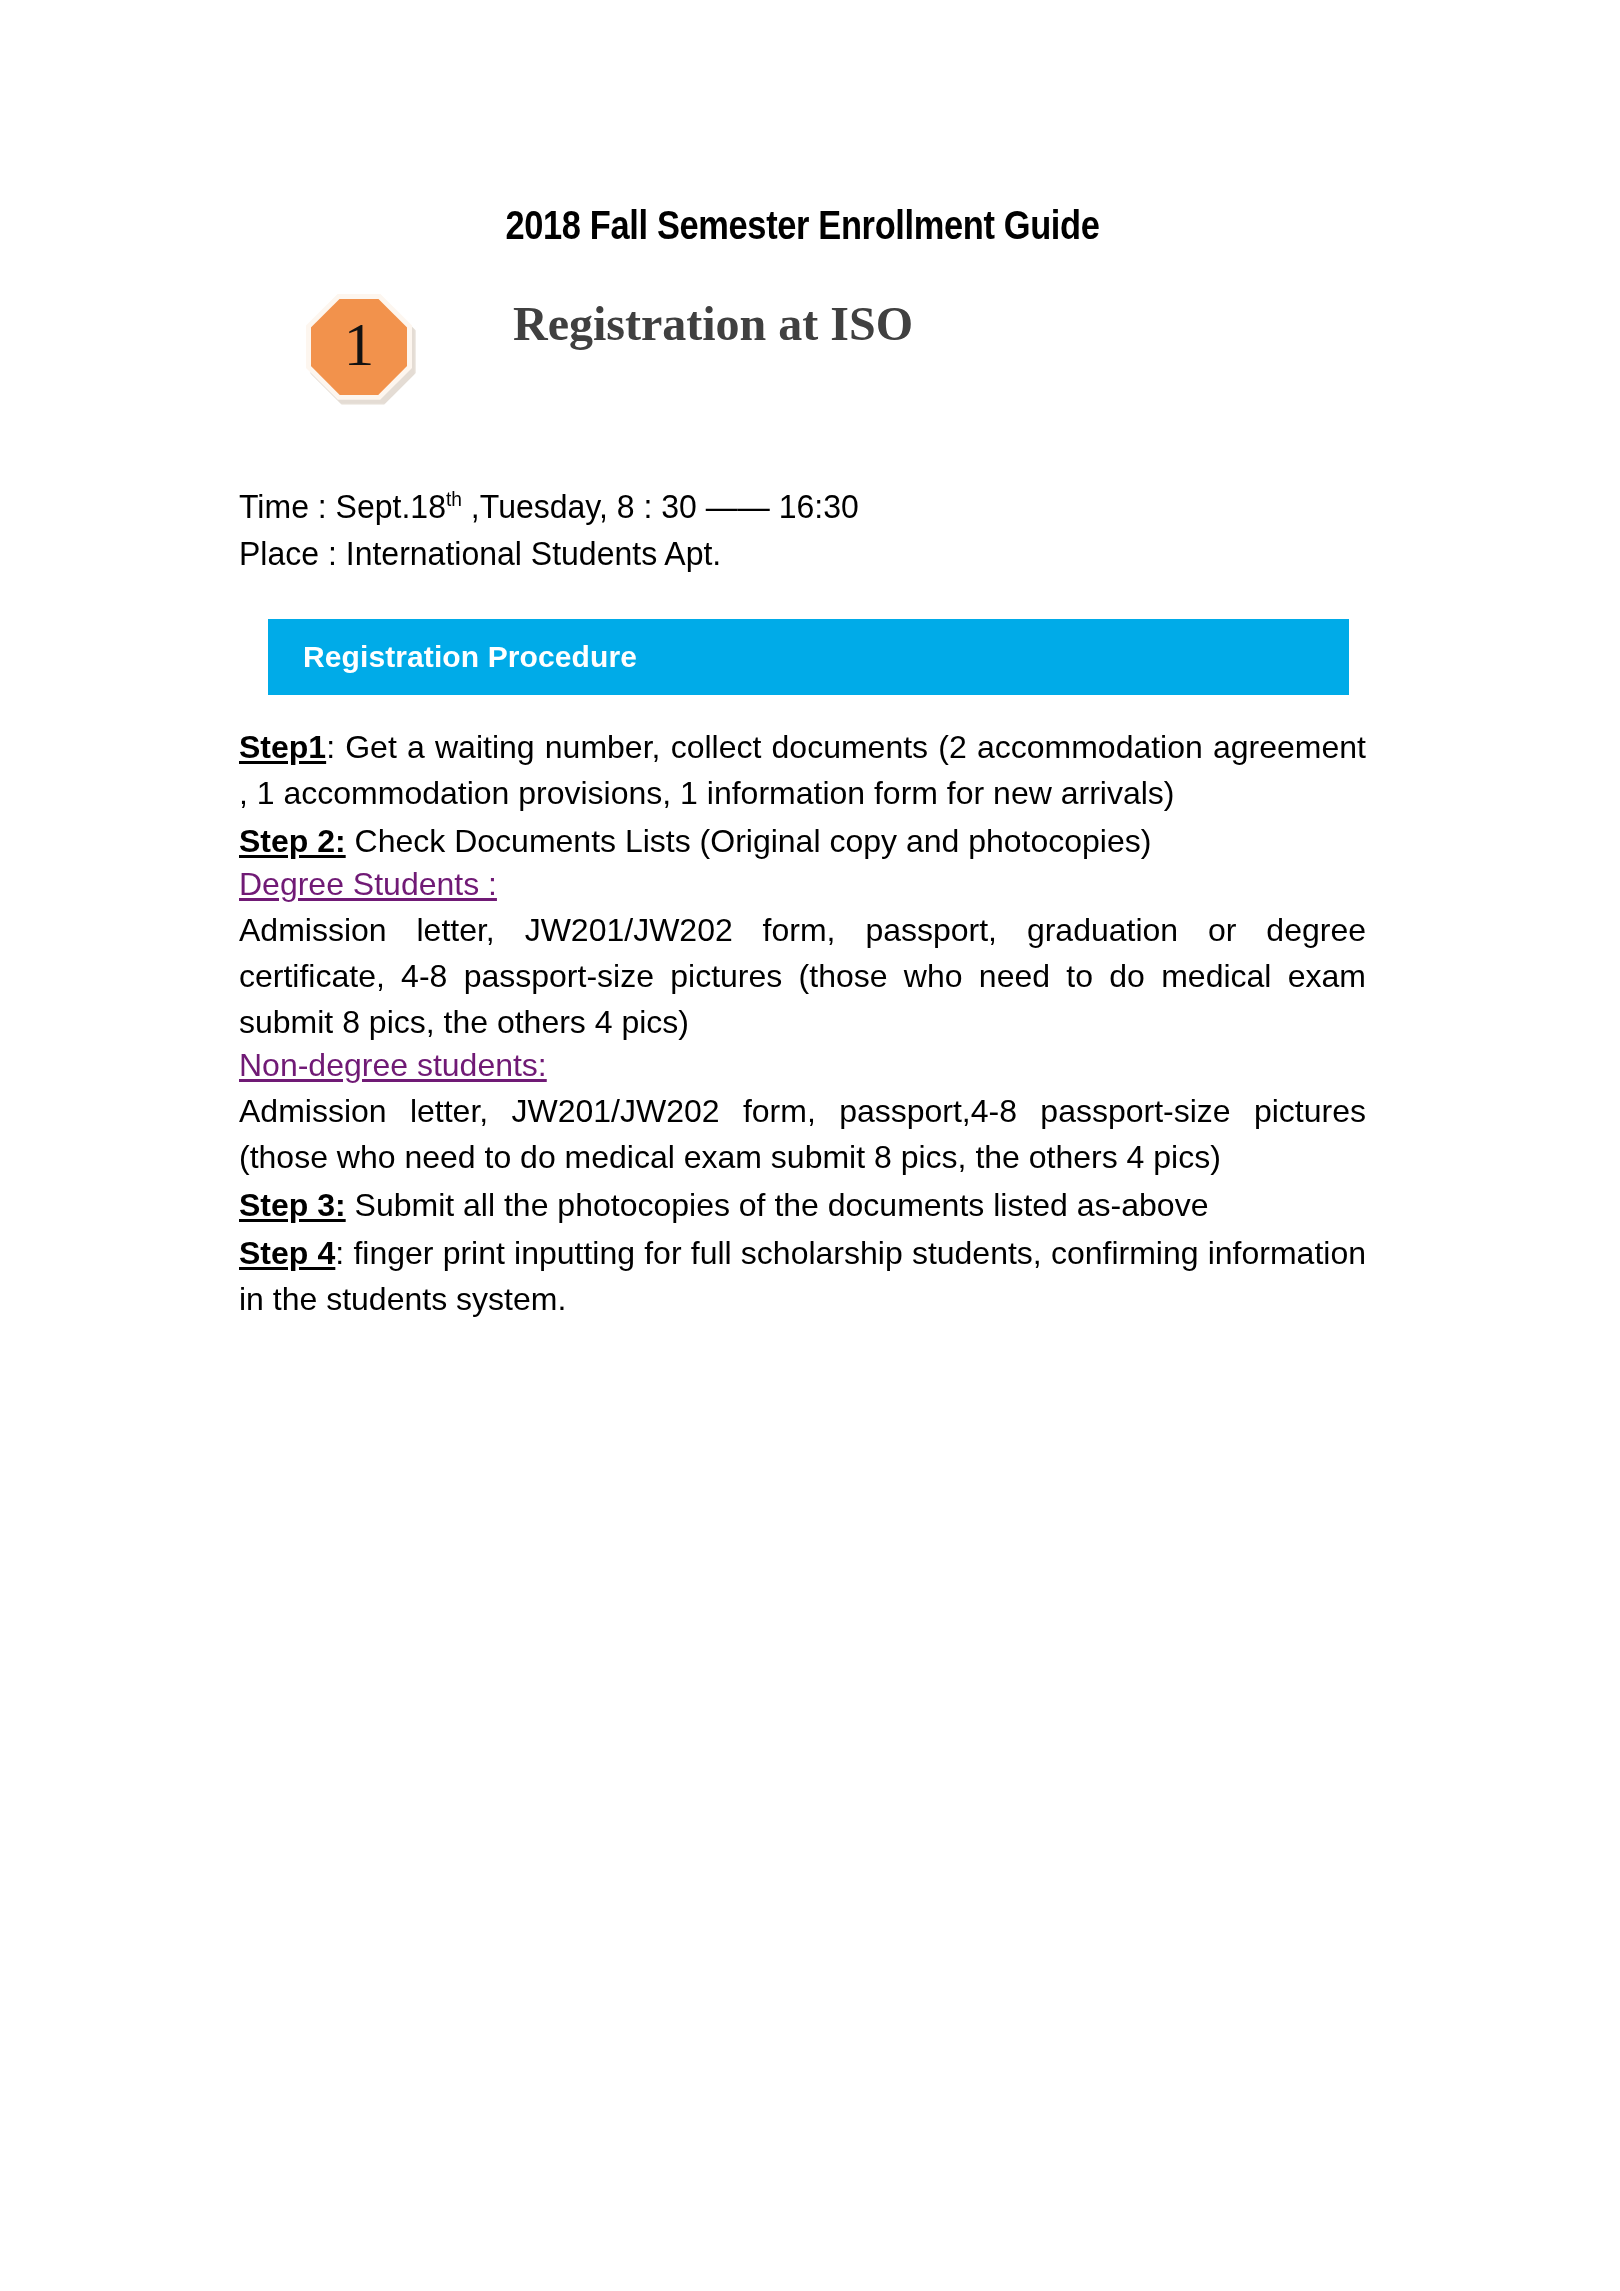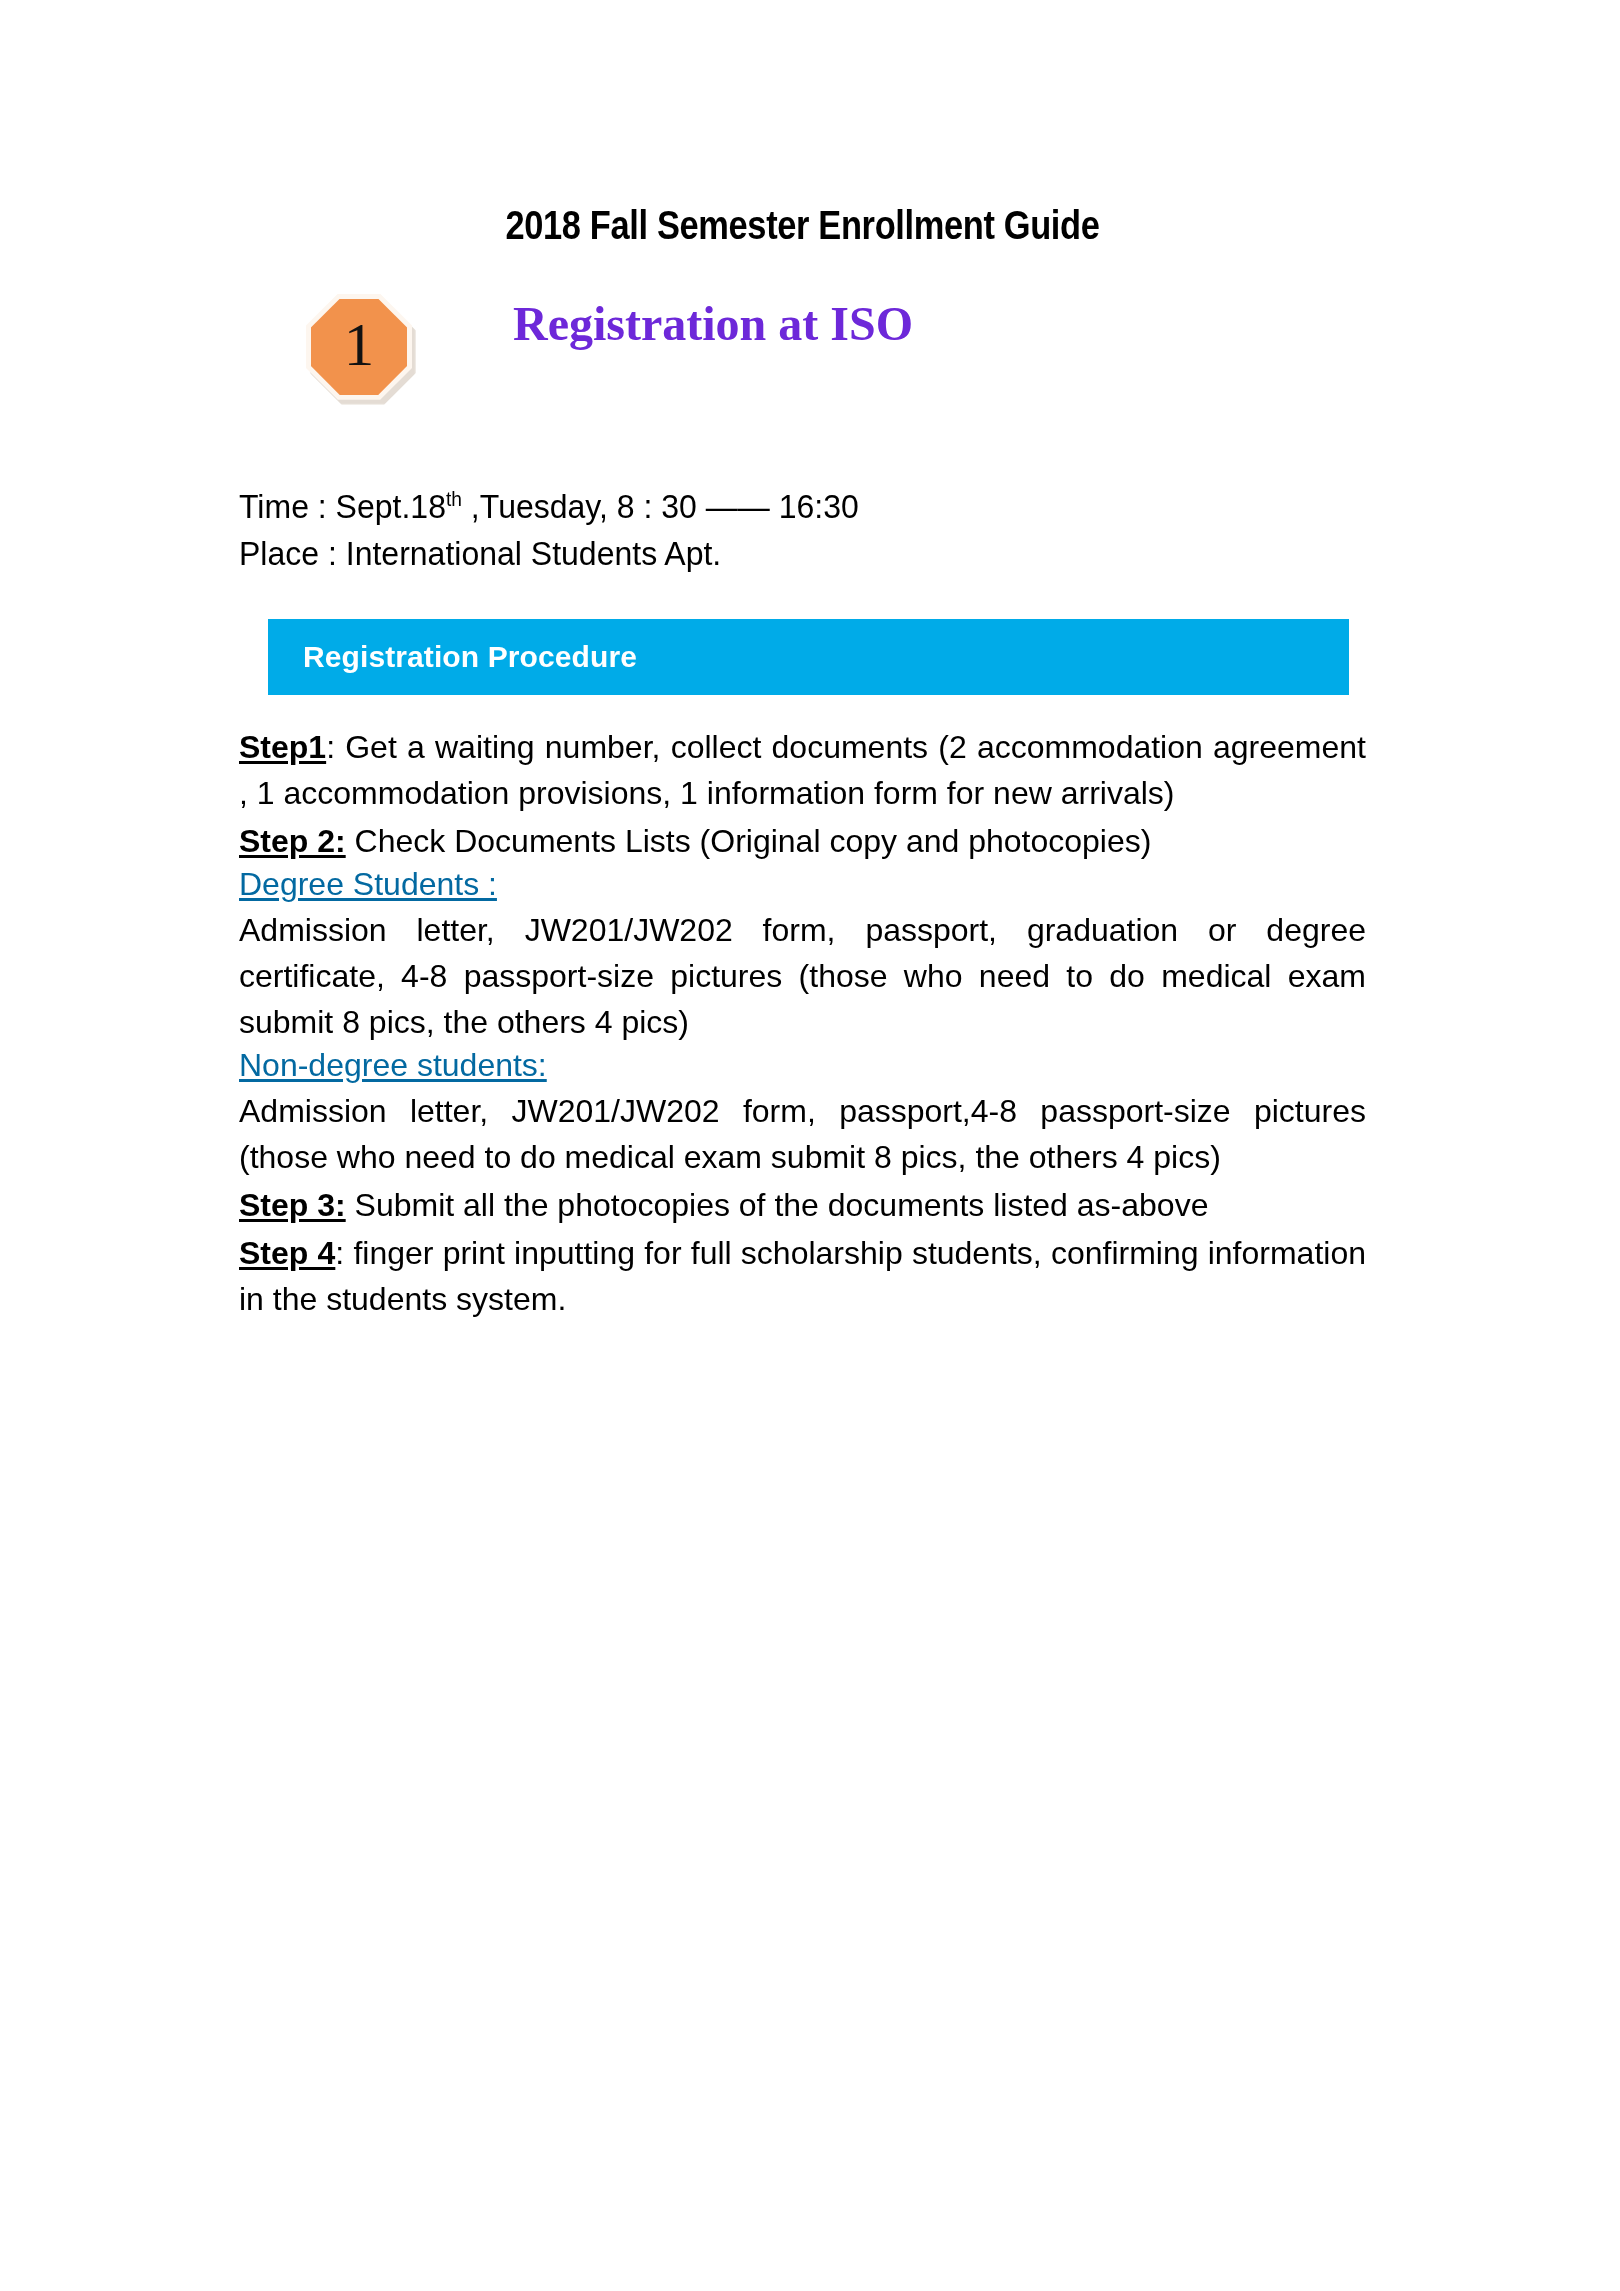--- a/index.html
+++ b/index.html
@@ -106,21 +106,21 @@
     box-sizing: border-box;
   }
 
   .section-title {
     position: absolute;
     left: 274px;
     top: 9.8px;
     font-family: "Liberation Serif", serif;
     font-weight: bold;
     font-size: 48px;
-    color: #6d28d9;
+    color: #404040;
     white-space: nowrap;
     letter-spacing: 0px;
   }
 
   
   .info-line {
     font-family: "Liberation Sans", sans-serif;
     font-size: 33px;
     color: #000000;
     line-height: 1.42;
@@ -181,21 +181,21 @@
     text-underline-offset: 3.9px;
     margin: 0;
     display: inline-block;
   }
   .place-row { margin: 0 0 25.5px 0; }
   .place-row.tight { margin-top: 29px; }
 
   .link-head {
     font-family: "Liberation Sans", sans-serif;
     font-size: 32px;
-    color: #0369a1;
+    color: #701a75;
     text-decoration: underline;
     text-underline-offset: 2.9px;
     margin: 0;
     display: inline-block;
   }
   .link-row { margin: 0 0 3.9px 0; }
 </style>
 </head>
 <body>
 

